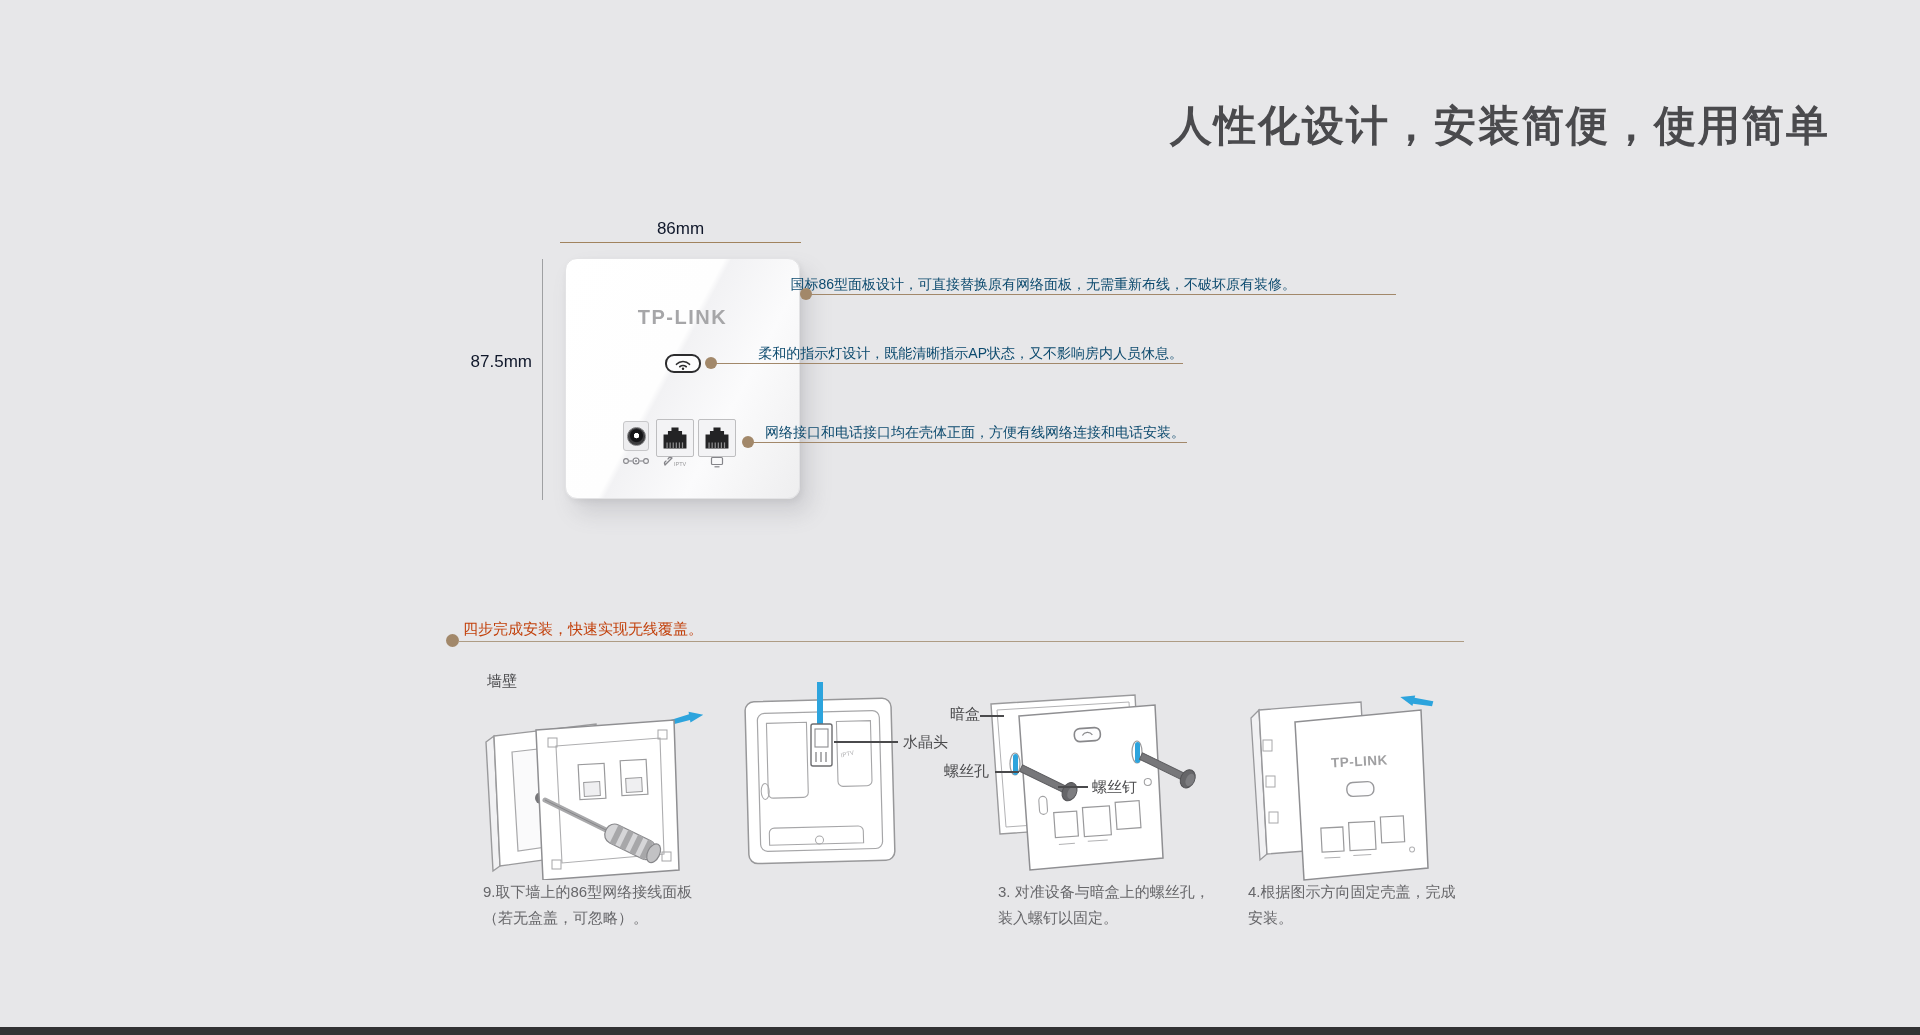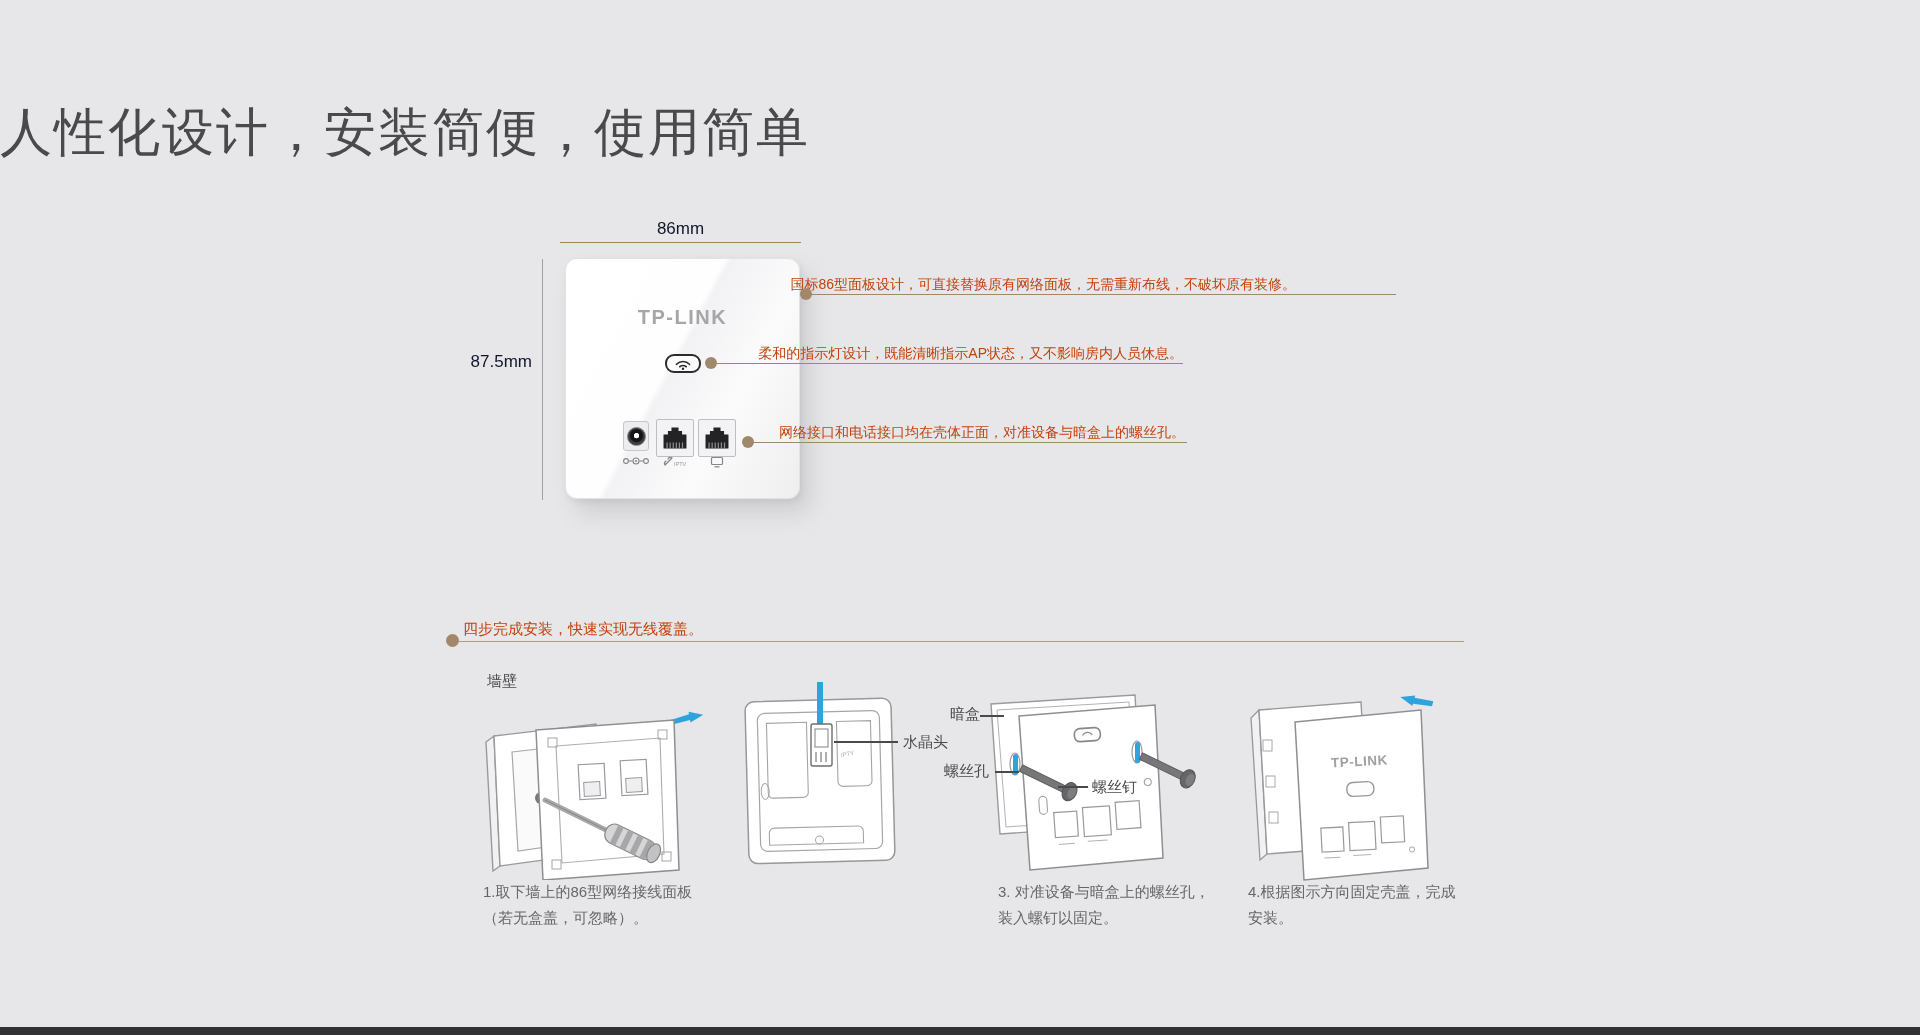--- a/index.html
+++ b/index.html
@@ -5,21 +5,21 @@
   * { margin:0; padding:0; box-sizing:border-box; }
   html,body { width:1920px; height:1035px; }
   body { font-family:"Liberation Sans","DejaVu Sans",sans-serif; }
   #page { position:relative; width:1920px; height:1035px; background:#e7e7e9; overflow:hidden; }
 
   .abs { position:absolute; }
 
   
   .page-title {
     position:absolute; left:0; top:98px; width:1830px;
-    text-align:left; font-size:52px; font-weight:400; color:#4a4a4d; letter-spacing:2px;
+    text-align:right; font-size:42px; font-weight:700; color:#4a4a4d; letter-spacing:2px;
   }
 
   
   .dim-label { position:absolute; font-size:17px; color:#0f172a; }
   .dim-line-h { position:absolute; height:1px; background:#a1835e; }
   .dim-line-v { position:absolute; width:1px; background:#9fa0a2; }
 
   
   .product-panel {
     position:absolute; left:565px; top:258px; width:235px; height:241px;
@@ -45,21 +45,21 @@
     background:radial-gradient(circle at 50% 45%, #fff 0 2.5px, #151517 3px 6px, #3c3c3e 7px 9px, #151517 9.5px);
     border:1px solid #7e7e80; }
   .rj45 {
     position:absolute; top:160px; width:38px; height:38px;
     background:#f3f3f5; border:1px solid #bebec0; border-radius:2px;
     display:flex; align-items:center; justify-content:center;
   }
   .port-icon { position:absolute; top:197px; }
 
   
-  .callout-text { position:absolute; font-size:14px; color:#c2410c; white-space:nowrap; font-weight:500; }
+  .callout-text { position:absolute; font-size:14px; color:#0c4a6e; white-space:nowrap; font-weight:500; }
   .callout-rule { position:absolute; height:1px; background:#a2886a; }
   .callout-dot { position:absolute; width:12px; height:12px; border-radius:50%; background:#a2886a; }
 
   
   .section-heading { position:absolute; font-size:15px; color:#c2410c; white-space:nowrap; }
   .section-rule { position:absolute; height:1px; background:#ae9c84; }
   .section-dot { position:absolute; width:13px; height:13px; border-radius:50%; background:#a2886a; }
 
   .fig-label { position:absolute; font-size:15px; color:#4a4a4c; white-space:nowrap; }
   .leader { position:absolute; height:2px; background:#4a4a4c; }
@@ -154,21 +154,21 @@
   </div>
 
   <div class="callout-text" style="right:624px; top:276px;">国标86型面板设计，可直接替换原有网络面板，无需重新布线，不破坏原有装修。</div>
   <div class="callout-rule" style="left:806px; top:294px; width:590px;"></div>
   <div class="callout-dot" style="left:800px; top:288px;"></div>
 
   <div class="callout-text" style="right:737px; top:345px;">柔和的指示灯设计，既能清晰指示AP状态，又不影响房内人员休息。</div>
   <div class="callout-rule" style="left:711px; top:363px; width:472px;"></div>
   <div class="callout-dot" style="left:705px; top:357px;"></div>
 
-  <div class="callout-text" style="right:735px; top:424px;">网络接口和电话接口均在壳体正面，对准设备与暗盒上的螺丝孔。</div>
+  <div class="callout-text" style="right:735px; top:424px;">网络接口和电话接口均在壳体正面，方便有线网络连接和电话安装。</div>
   <div class="callout-rule" style="left:748px; top:442px; width:439px;"></div>
   <div class="callout-dot" style="left:742px; top:436px;"></div>
 
   <div class="section-heading" style="left:463px; top:620px;">四步完成安装，快速实现无线覆盖。</div>
   <div class="section-rule" style="left:459px; top:641px; width:1005px;"></div>
   <div class="section-dot" style="left:446px; top:634px;"></div>
 
   <div class="fig-label" style="left:487px; top:672px;">墙壁</div>
 
   <div class="abs" style="left:478px; top:694px;">
@@ -285,18 +285,18 @@
         <rect x="76" y="144" width="22" height="24" fill="#fff" stroke="#9a9a9c" stroke-width="1.2"></rect>
         <rect x="104" y="140" width="26" height="28" fill="#fff" stroke="#9a9a9c" stroke-width="1.2"></rect>
         <rect x="136" y="136" width="23" height="26" fill="#fff" stroke="#9a9a9c" stroke-width="1.2"></rect>
         <line x1="78" y1="174" x2="94" y2="174" stroke="#b2b2b4" stroke-width="1"></line>
         <line x1="107" y1="173" x2="125" y2="173" stroke="#b2b2b4" stroke-width="1"></line>
         <circle cx="166" cy="170" r="2.5" fill="none" stroke="#b2b2b4" stroke-width="1"></circle>
       </g>
     </svg>
   </div>
 
-  <div class="step-caption" style="left:483px; top:879px; width:212px;">1.取下墙上的86型网络接线面板（若无盒盖，可忽略）。</div>
+  <div class="step-caption" style="left:483px; top:879px; width:212px;">9.取下墙上的86型网络接线面板（若无盒盖，可忽略）。</div>
   <div class="step-caption" style="left:998px; top:879px; width:224px;">3. 对准设备与暗盒上的螺丝孔，装入螺钉以固定。</div>
   <div class="step-caption" style="left:1248px; top:879px; width:216px;">4.根据图示方向固定壳盖，完成安装。</div>
 
   <div class="bottom-bar"></div>
 </div>
 
 </body></html>

